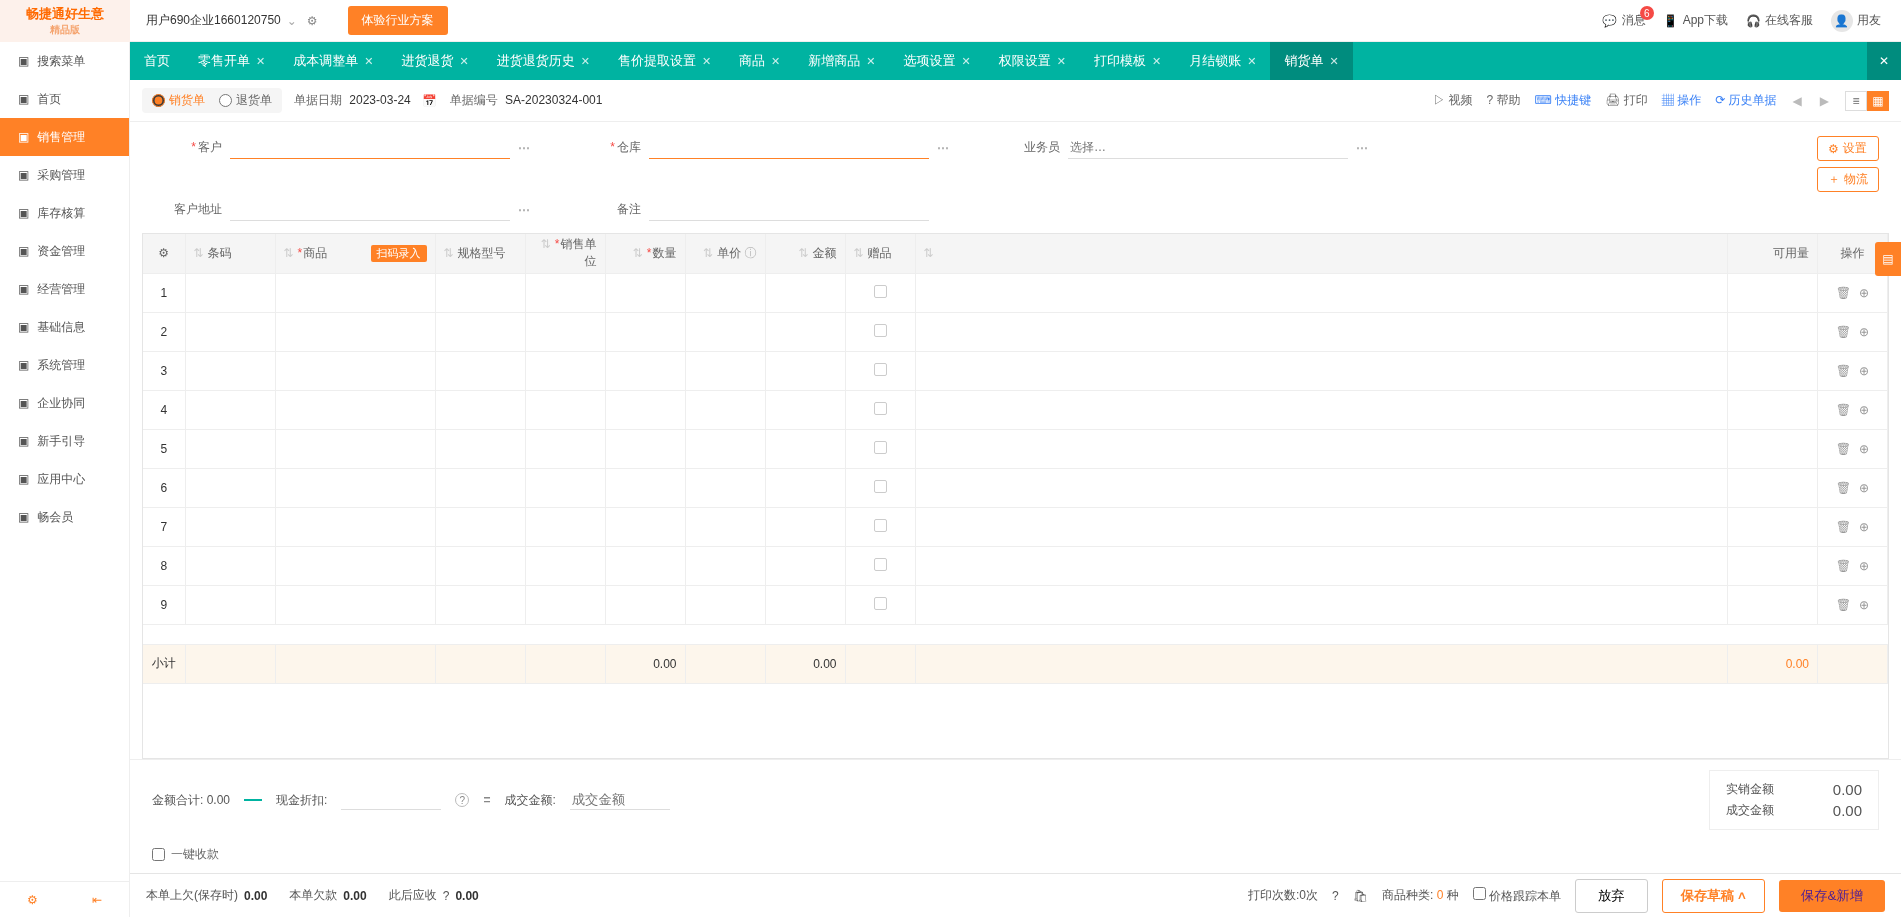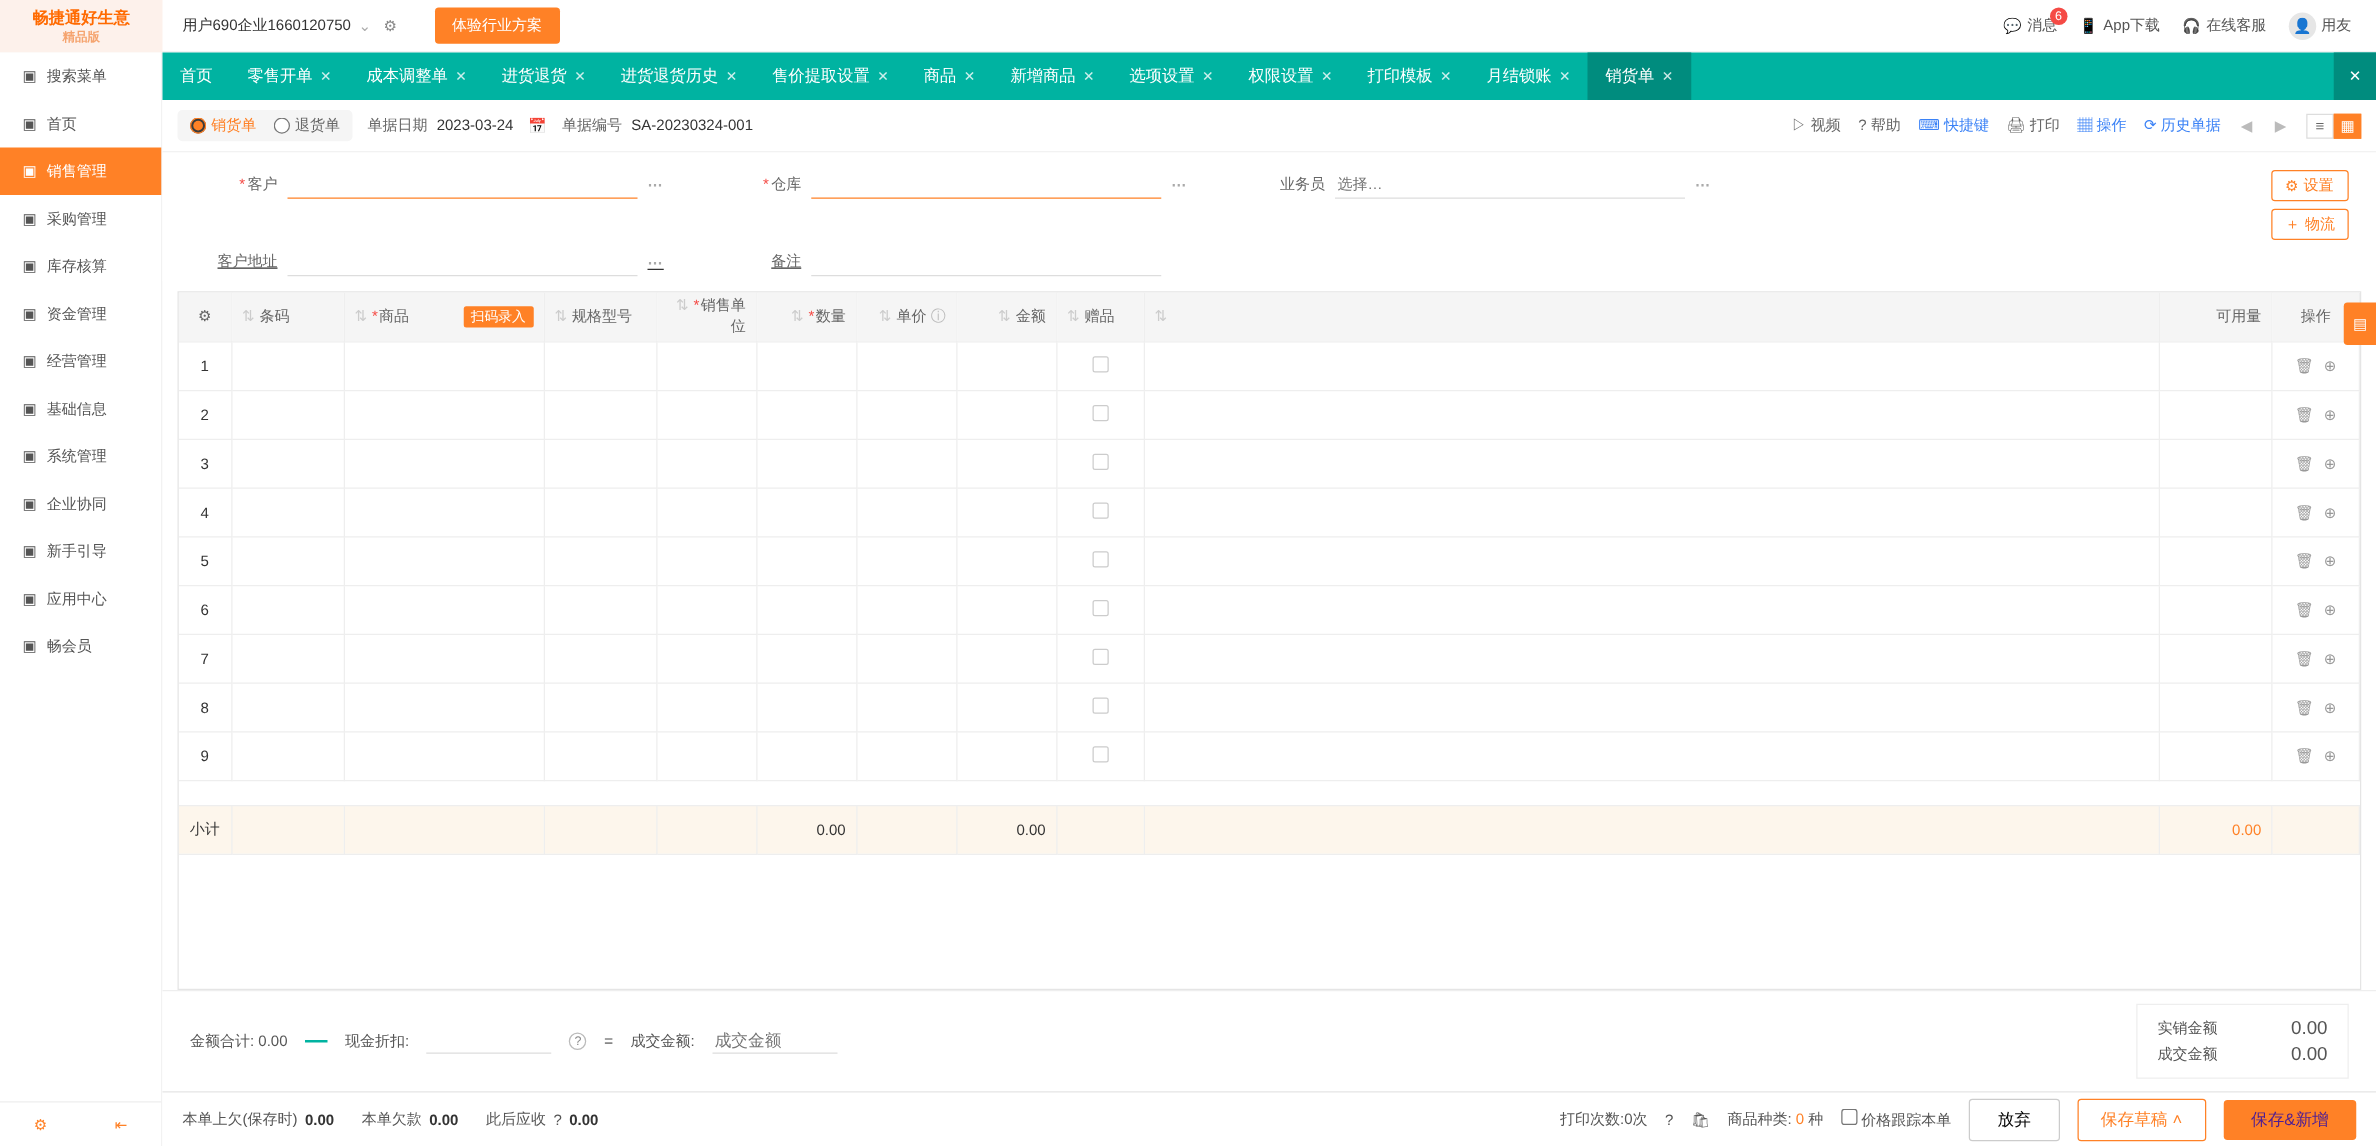--- a/index.html
+++ b/index.html
@@ -94,21 +94,21 @@
 .collect-row { padding:6px 22px 10px 22px; background:#fff; }
 .collect-row label { display:flex; align-items:center; gap:6px; color:#666;}
 
 
 .footer { height:44px; border-top:1px solid #e5e5e5; background:#fff; display:flex; align-items:center; padding:0 16px; gap:22px; color:#555;}
 .footer .grp { display:flex; align-items:center; gap:6px;}
 .footer .num { font-weight:600; color:#333;}
 .footer .right { margin-left:auto; display:flex; align-items:center; gap:14px;}
 .footer .count-orange { color:#ff8126; }
 .btn-plain { background:#fff; border:1px solid #ccc; padding:7px 22px; border-radius:3px; cursor:pointer;}
-.btn-draft { background:#fff; border:1px solid #ff8126; color:#ff8126; padding:7px 18px; border-radius:3px; cursor:pointer; display:flex; align-items:center; gap:4px;}
+.btn-draft { background:#fff; border:1px solid #ff8126; color:#ff8126; padding:7px 18px; border-radius:3px; cursor:pointer; display:flex; align-items:center; gap:4px;font-weight:bold;}
 .btn-primary { background:#ff8126; color:#4c1d95; border:none; padding:7px 22px; border-radius:3px; cursor:pointer;}
 
 .side-handle { position:absolute; right:0; top:200px; width:26px; height:34px; background:#ff8126; color:#fff; display:flex; align-items:center; justify-content:center; border-radius:3px 0 0 3px; cursor:pointer;}
 </style>
 </head>
 <body>
 
 <div class="topbar">
   <div class="logo-box">
     <span>畅捷通好生意</span>
@@ -315,21 +315,21 @@
           <span class="lab">业务员</span>
           <input class="inp sel-placeholder" placeholder="选择…" style="">
           <span class="picker">⋯</span>
         </div>
         <div class="side-btns">
           <button>⚙ <span>设置</span></button>
           <button>＋ <span>物流</span></button>
         </div>
       </div>
 
-      <div class="form-row" style="padding-top:2px;text-decoration:underline;">
+      <div class="form-row" style="padding-top:2px;">
         <div class="field">
           <span class="lab">客户地址</span>
           <input class="inp" style="">
           <span class="picker">⋯</span>
         </div>
         <div class="field">
           <span class="lab">备注</span>
           <input class="inp" style="">
         </div>
       </div>
@@ -573,20 +573,26 @@
               <span>实销金额</span>
               <span class="v">0.00</span>
             </div>
           <div class="row">
               <span>成交金额</span>
               <span class="v">0.00</span>
             </div>
         </div>
       </div>
 
+      <div class="collect-row">
+        <label>
+            <input type="checkbox" style=""> 
+            <span>一键收款</span>
+          </label>
+      </div>
 
       <div class="footer">
         <div class="grp">
             <span>本单上欠(保存时)</span> 
             <span class="num">0.00</span>
           </div>
         <div class="grp">
             <span>本单欠款</span> 
             <span class="num">0.00</span>
           </div>

